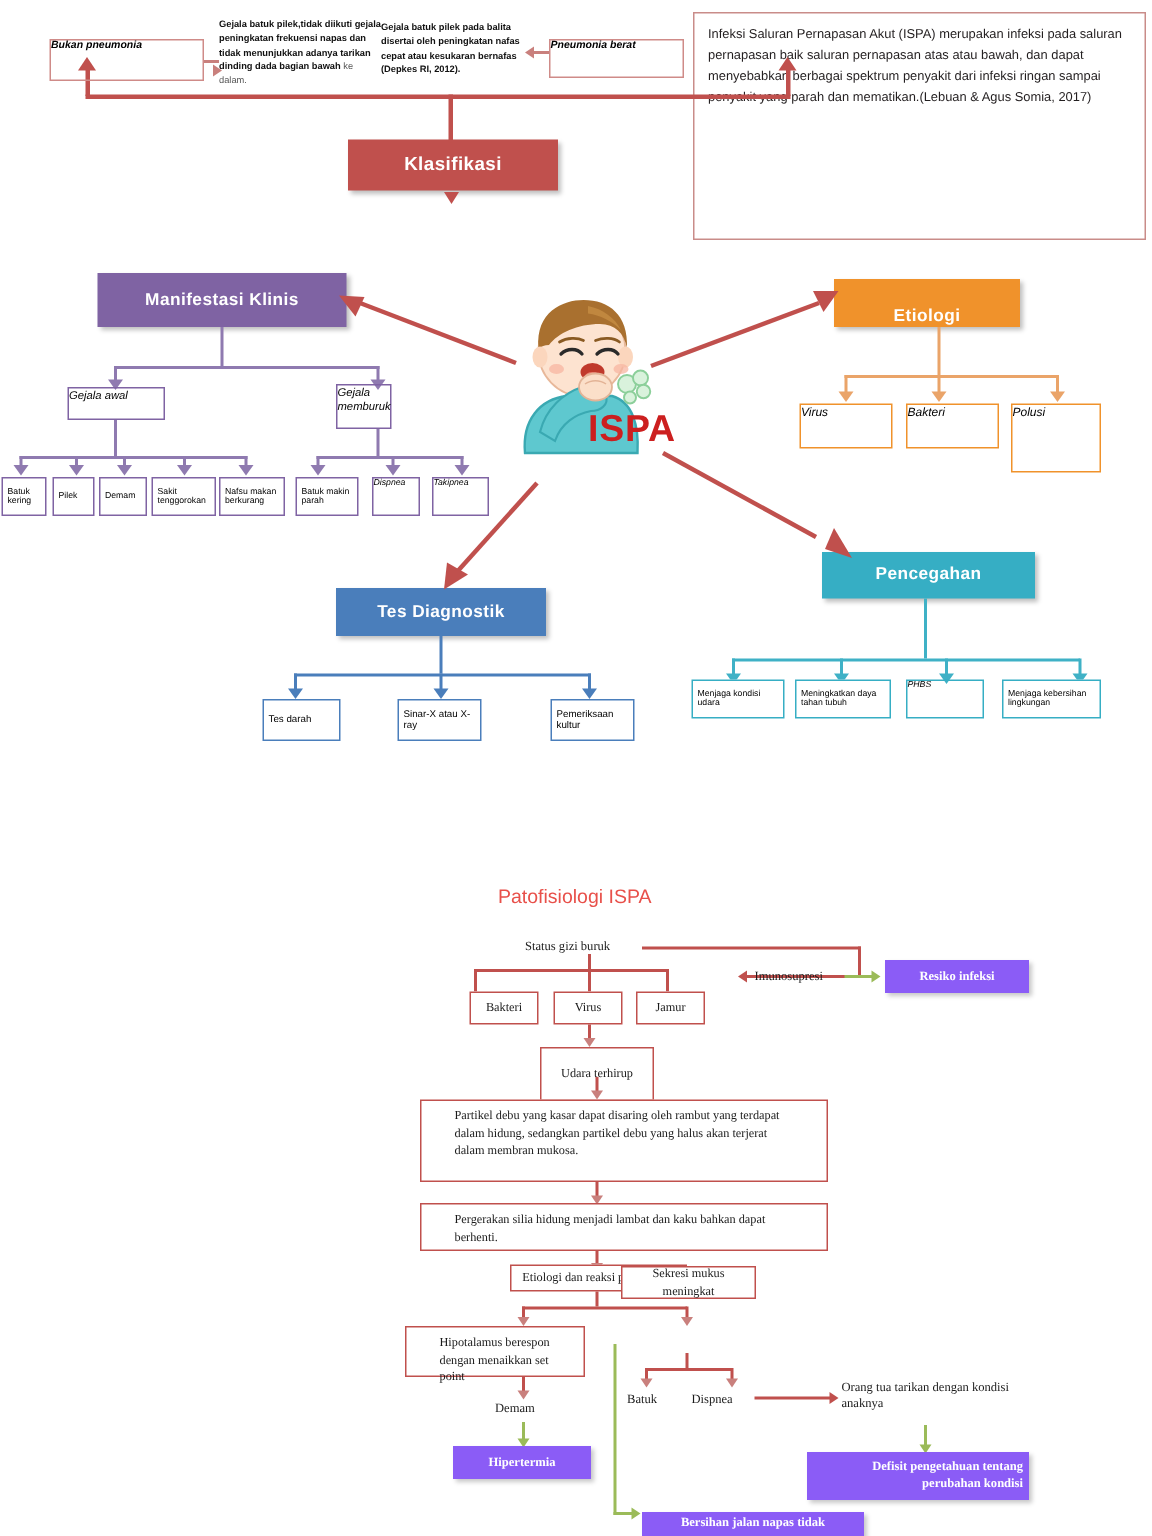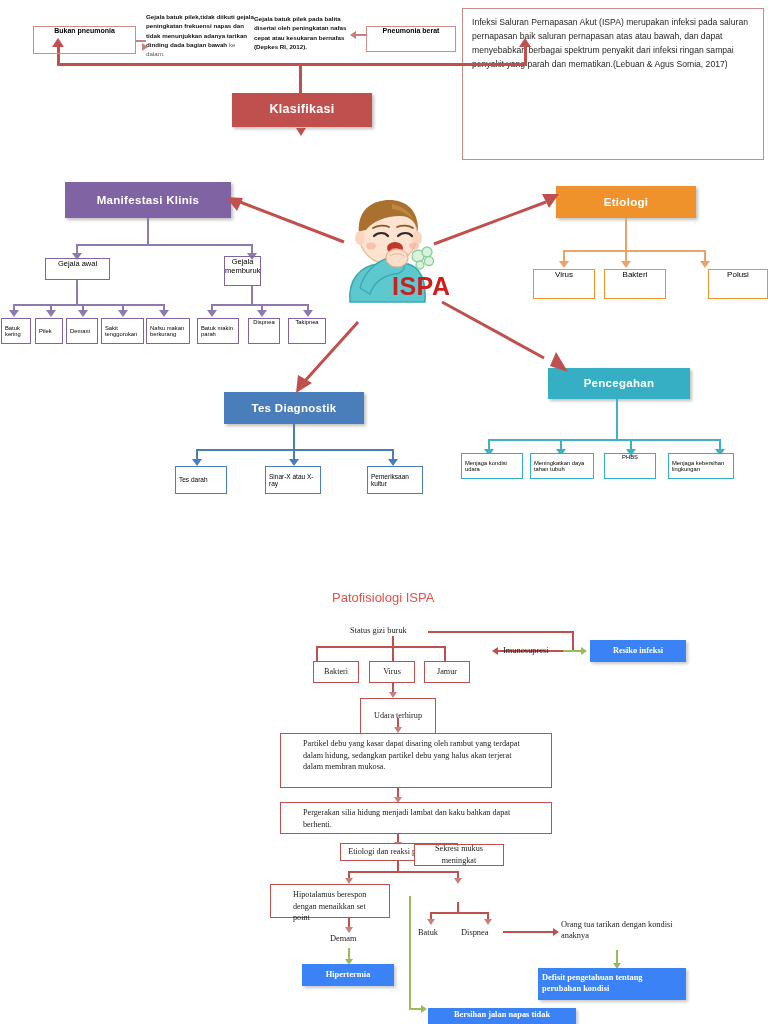--- a/index.html
+++ b/index.html
@@ -16,21 +16,21 @@
     display:flex;align-items:center;justify-content:center;
     color:#fff;font-weight:bold;letter-spacing:.3px;
     box-shadow:2px 2px 3px rgba(0,0,0,.25);
     text-align:center;line-height:1.1;
   }
   .leaf{
     display:flex;align-items:center;justify-content:flex-start;
     background:#fff;text-align:left;line-height:1.12;
     padding:2px 3px;
   }
-  .leafC{justify-content:center;text-align:center;}
+  .leafC{justify-content:center;font-style:italic;}
 
   
   .red   {background:#c0504d;}
   .purple{background:#7f63a3;}
   .orange{background:#f0922b;}
   .blue  {background:#4a7ebb;}
   .teal  {background:#36aec4;}
   .b-purple{border:1.2px solid #7f63a3;}
   .b-orange{border:1.2px solid #f0922b;}
   .b-blue  {border:1.2px solid #4a7ebb;}
@@ -70,23 +70,23 @@
   .infobox p:last-child{margin-bottom:0;}
 
   
   .fbox{
     border:1.1px solid #c0504d;background:#fff;
     font-family:"Liberation Serif",serif;font-size:8.2px;
     line-height:1.42;padding:4px 22px;color:#1b1b1b;
   }
   .fboxC{display:flex;align-items:center;justify-content:center;text-align:center;padding:2px 4px;}
   .gbox{
-    background:#3b82f6;color:#fff;font-family:"Liberation Serif",serif;
+    background:#8b5cf6;color:#fff;font-family:"Liberation Serif",serif;
     font-weight:bold;font-size:8.4px;display:flex;align-items:center;
-    justify-content:center;text-align:left;line-height:1.3;
+    justify-content:center;text-align:right;line-height:1.3;
     box-shadow:2px 2px 3px rgba(0,0,0,.22);padding:2px 4px;
   }
   .ftxt{font-family:"Liberation Serif",serif;font-size:8.4px;color:#1b1b1b;line-height:1.35;}
   .ptitle{font-size:13px;color:#e8504a;font-family:"Liberation Sans",sans-serif;}
 
   
   #boy{position:absolute;left:330px;top:196px;width:120px;height:110px;}
   .ispa-word{
     position:absolute;left:392px;top:272px;
     font-size:25px;font-weight:bold;color:#cc1f1f;letter-spacing:.5px;
@@ -199,39 +199,39 @@
   <span>Takipnea</span>
 </div>
 
 <div class="abs" style="left:226px;top:196px;width:120px;height:48px;">
   <svg width="120" height="48" viewBox="0 0 120 48">
     <line x1="118" y1="46" x2="14" y2="6" stroke="#c0504d" stroke-width="3"></line>
     <polygon points="0,1 17,2 11,15" fill="#c0504d"></polygon>
   </svg>
 </div>
 
-<div class="abs hdr orange" style="left:556px;top:186px;width:140px;height:32px;font-size:11.5px;">
+<div class="abs hdr orange" style="left:556px;top:186px;width:124px;height:32px;font-size:11.5px;align-items:flex-end;">
   <span>Etiologi</span>
 </div>
 <div class="ln lnv c-orange abs" style="left:625px;top:218px;width:2px;height:32px;"></div>
 <div class="ln lnh c-orange abs" style="left:563px;top:250px;width:142px;height:2px;"></div>
 <div class="ln lnv c-orange abs" style="left:563px;top:250px;width:2px;height:12px;"></div>
 <div class="arw ad-orange abs" style="left:559px;top:261px;"></div>
 <div class="ln lnv c-orange abs" style="left:625px;top:250px;width:2px;height:12px;"></div>
 <div class="arw ad-orange abs" style="left:621px;top:261px;"></div>
 <div class="ln lnv c-orange abs" style="left:704px;top:250px;width:2px;height:12px;"></div>
 <div class="arw ad-orange abs" style="left:700px;top:261px;"></div>
 
 <div class="abs leafC b-orange" style="left:533px;top:269px;width:62px;height:30px;font-size:8px;">
   <span>Virus</span>
 </div>
 <div class="abs leafC b-orange" style="left:604px;top:269px;width:62px;height:30px;font-size:8px;">
   <span>Bakteri</span>
 </div>
-<div class="abs leafC b-orange" style="left:708px;top:269px;width:60px;height:30px;font-size:8px;">
+<div class="abs leafC b-orange" style="left:674px;top:269px;width:60px;height:46px;font-size:8px;">
   <span>Polusi</span>
 </div>
 
 <div class="abs" style="left:432px;top:190px;width:128px;height:56px;">
   <svg width="128" height="56" viewBox="0 0 128 56">
     <line x1="2" y1="54" x2="114" y2="12" stroke="#c0504d" stroke-width="3"></line>
     <polygon points="127,4 110,4 117,18" fill="#c0504d"></polygon>
   </svg>
 </div>
 

